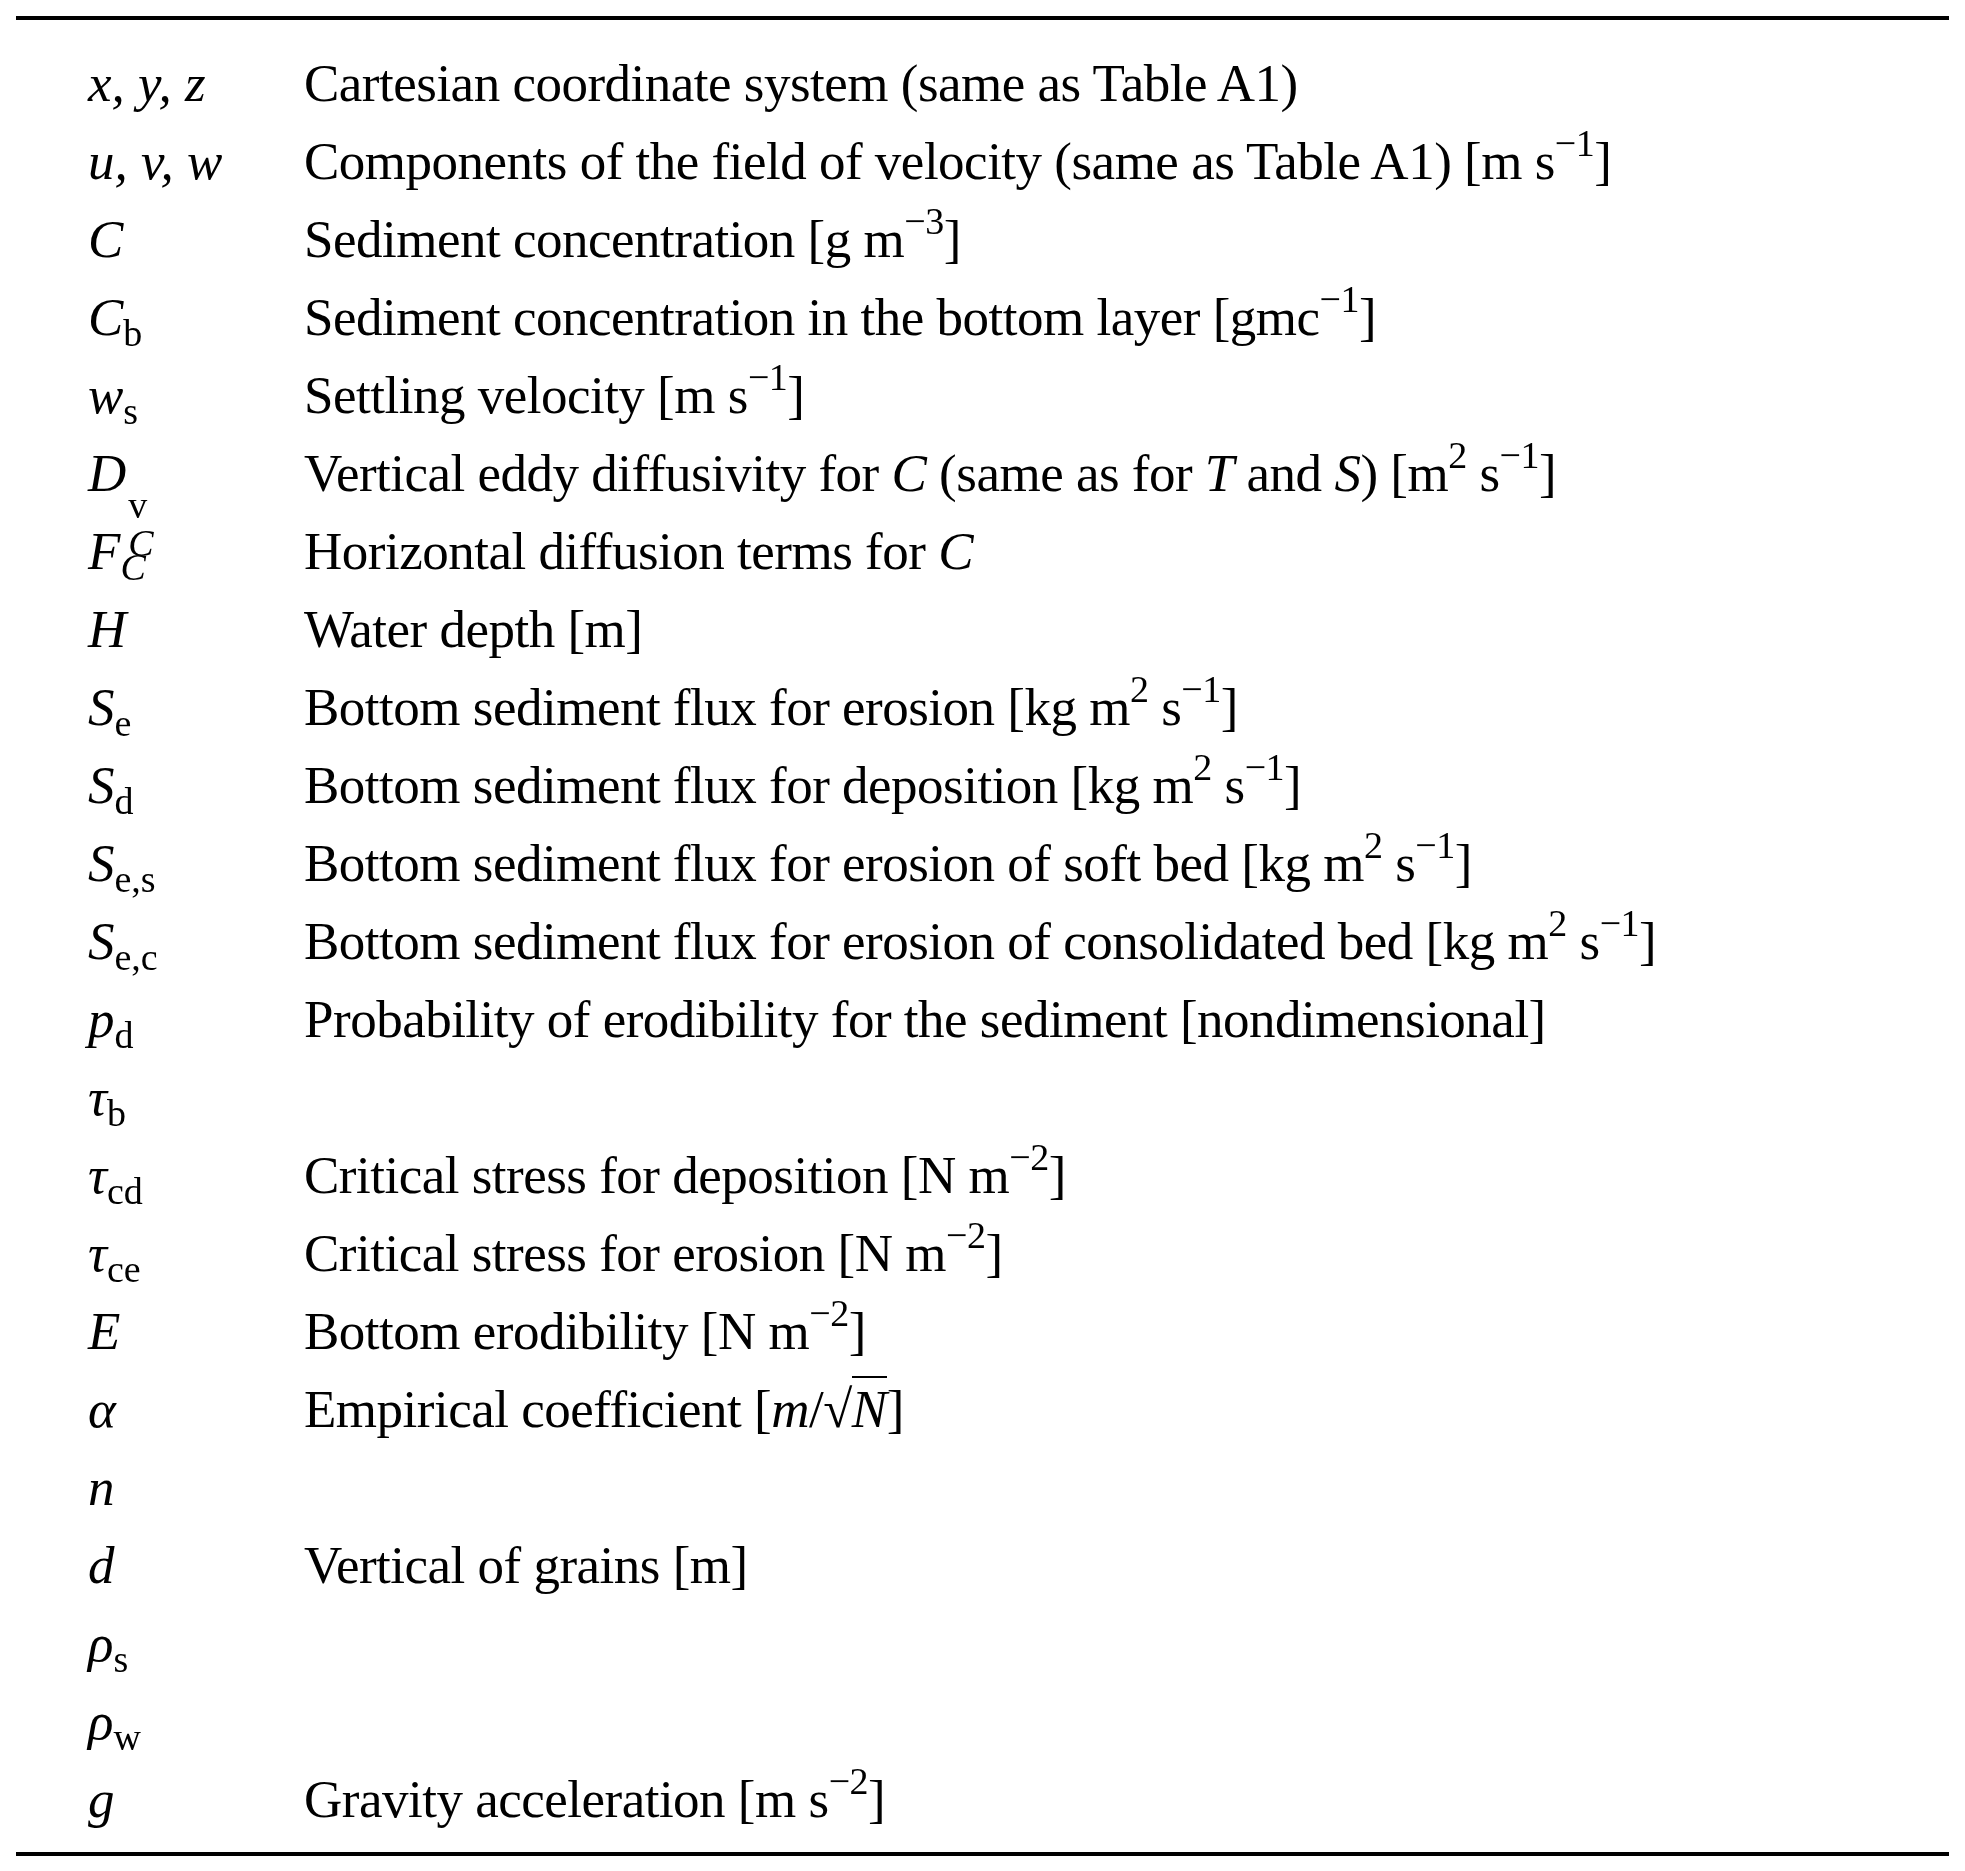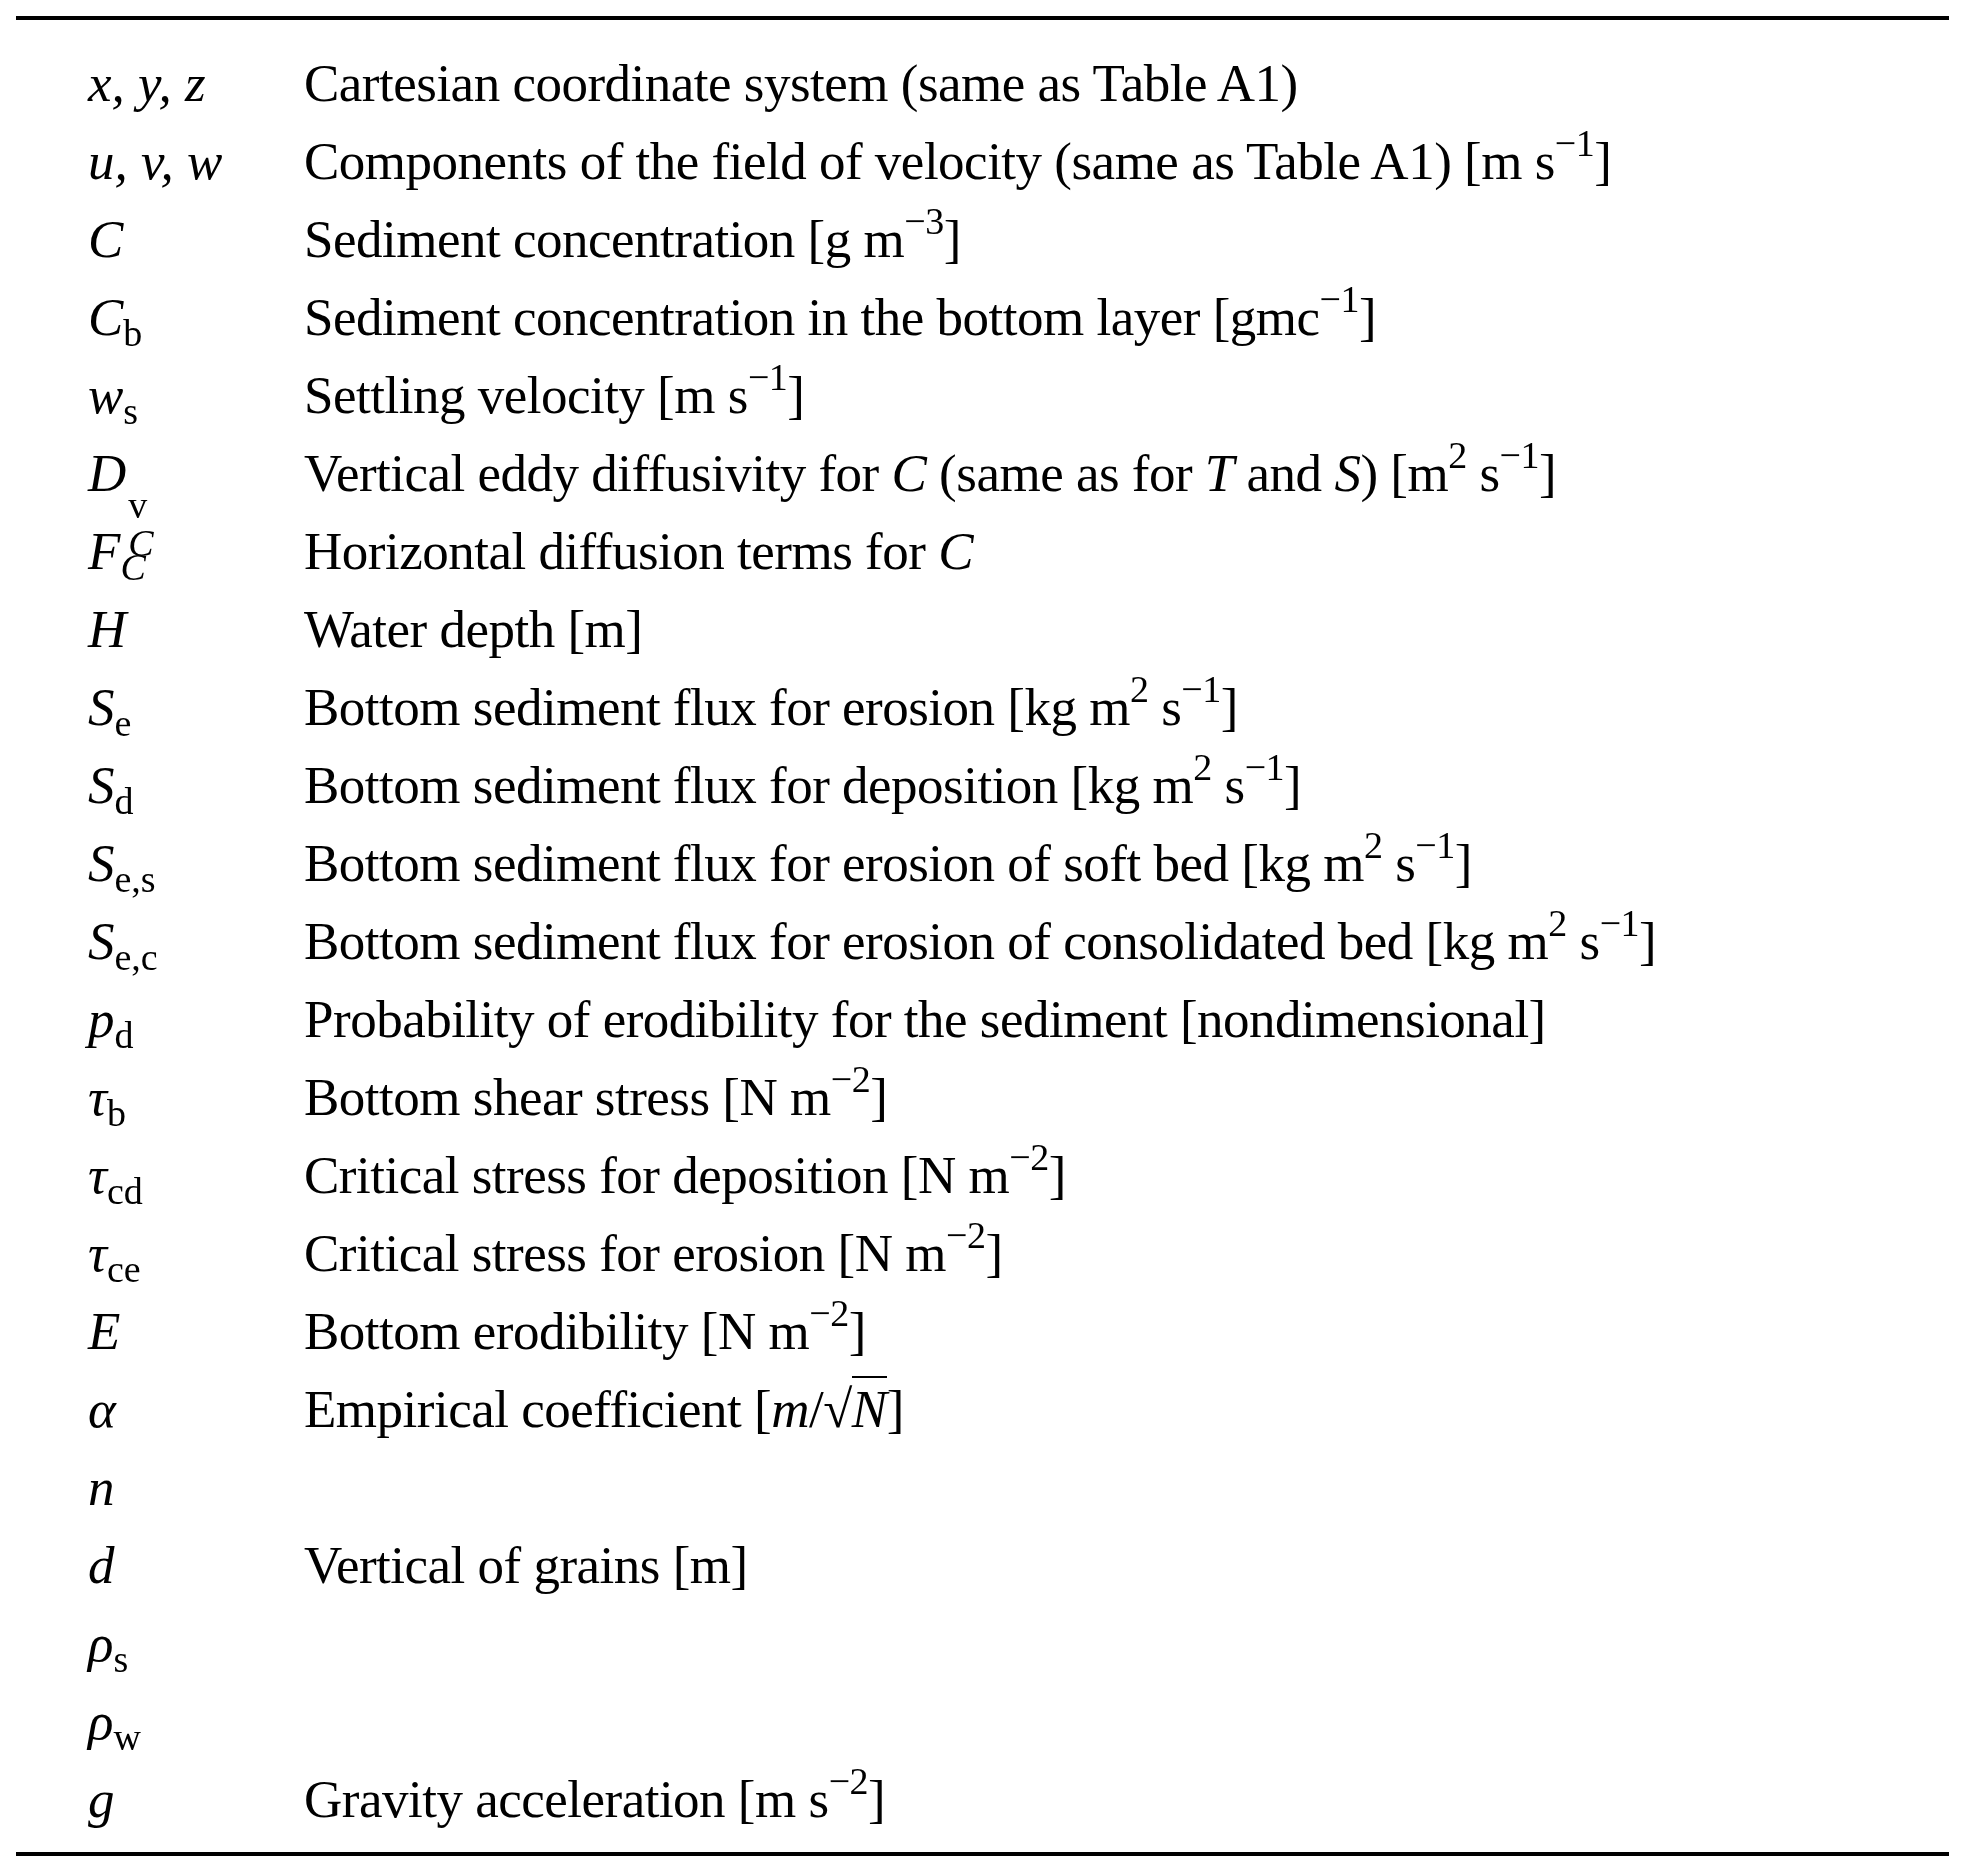--- a/index.html
+++ b/index.html
@@ -90,21 +90,20 @@
     <span class="desc"><span>Bottom sediment flux for erosion of consolidated bed [kg m</span><sup>2</sup><span> s</span><sup>−1</sup><span>]</span></span>
   </div>
 
   <div class="row" style="top:936px">
     <span class="sym"><span>p</span><sub>d</sub></span>
     <span class="desc">Probability of erodibility for the sediment [nondimensional]</span>
   </div>
 
   <div class="row" style="top:1014px">
     <span class="sym"><span>τ</span><sub>b</sub></span>
-    <span class="desc"><span>Bottom shear stress [N m</span><sup>−2</sup><span>]</span></span>
   </div>
 
   <div class="row" style="top:1092px">
     <span class="sym"><span>τ</span><sub>cd</sub></span>
     <span class="desc"><span>Critical stress for deposition [N m</span><sup>−2</sup><span>]</span></span>
   </div>
 
   <div class="row" style="top:1170px">
     <span class="sym"><span>τ</span><sub>ce</sub></span>
     <span class="desc"><span>Critical stress for erosion [N m</span><sup>−2</sup><span>]</span></span>

